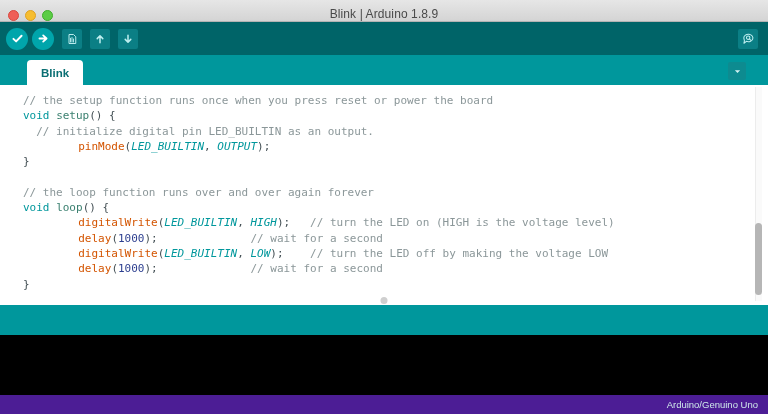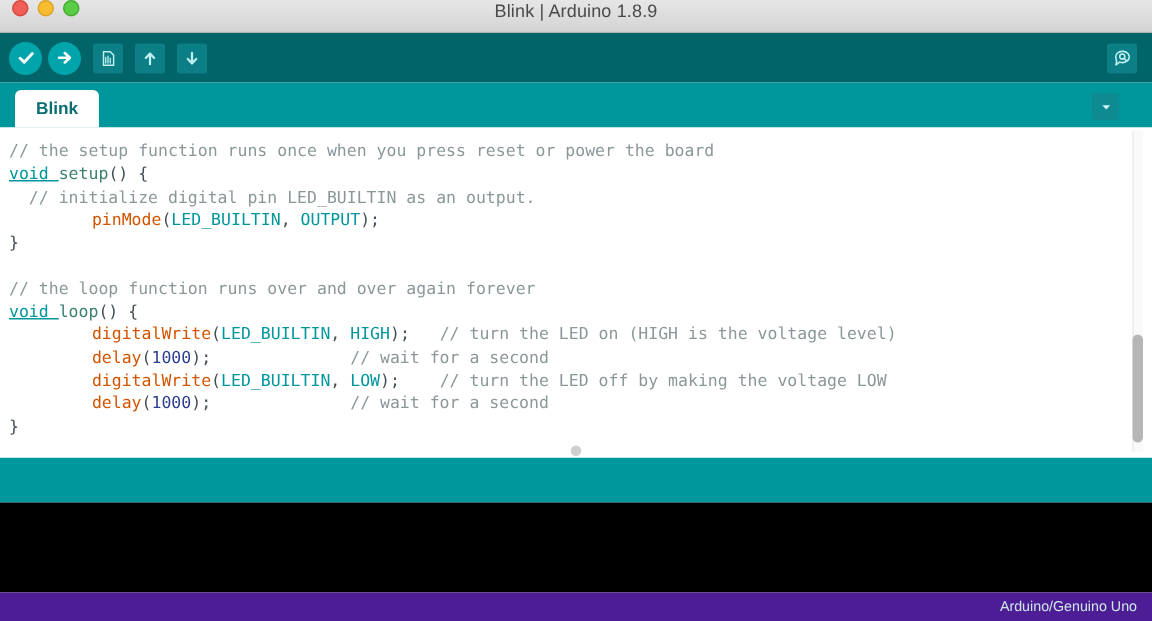--- a/index.html
+++ b/index.html
@@ -8,21 +8,21 @@
     font-family:"Liberation Sans", sans-serif;
     background:#ffffff;
   }
   .window { position:relative; width:768px; height:414px; display:flex; flex-direction:column; background:#fff; }
 
   
   .titlebar {
     height:22px; flex:0 0 22px; position:relative;
     background:linear-gradient(to bottom,#e6e6e6 0%, #d4d4d4 100%);
     border-bottom:1px solid #b3b3b3;
-    display:flex; align-items:flex-start;
+    display:flex; align-items:flex-end;
   }
   .traffic { display:flex; gap:6px; padding-left:8px; align-items:center; }
   .light { width:11px; height:11px; border-radius:50%; display:block; }
   .light.close  { background:#ef5f57; border:1px solid #d9483f; }
   .light.min    { background:#f6bd30; border:1px solid #dfa123; }
   .light.max    { background:#5bcc45; border:1px solid #3fae2b; }
   .title-text {
     position:absolute; left:0; right:0; text-align:center;
     font-size:12px; color:#4a4a4a; letter-spacing:.1px;
     pointer-events:none;
@@ -50,47 +50,47 @@
     display:flex; align-items:center; justify-content:center; cursor:pointer;
     margin-right:4px;
   }
 
   
   .tabbar {
     height:30px; flex:0 0 30px; background:#00979c;
     display:flex; align-items:flex-end; position:relative;
   }
   .tab {
-    margin-left:10px; height:25px; min-width:56px; padding:0 14px;
+    margin-left:27px; height:25px; min-width:56px; padding:0 14px;
     background:#ffffff; border-radius:4px 4px 0 0;
     display:flex; align-items:center; justify-content:center;
     font-size:11.5px; color:#0a6f73; font-weight:bold; cursor:pointer;
   }
   .tab-arrow {
     position:absolute; right:22px; bottom:5px;
     width:18px; height:18px; border-radius:2px; background:#0d8b90;
     display:flex; align-items:center; justify-content:center; cursor:pointer;
   }
 
   
   .editor {
     flex:1 1 auto; background:#ffffff; position:relative; overflow:hidden;
-    padding:8px 0 0 6px;
+    padding:8px 0 0 23px;
   }
   .code {
     font-family:"DejaVu Sans Mono", monospace;
     font-size:11px; line-height:15.3px; white-space:pre;
     color:#434f54;
   }
   .ln { display:block; height:15.3px; }
   .cmt  { color:#8b9799; }
-  .kw   { color:#00979c;text-decoration:underline; }
+  .kw   { color:#00979c; }
   .fn   { color:#3b8070;margin-top:28px; }
   .call { color:#d35400;margin-left:42px; }
-  .cst  { color:#00979c; }
+  .cst  { color:#00979c;font-style:italic; }
   .num  { color:#2c3e8f;margin-top:28px; }
   .pun  { color:#434f54; }
 
   .v-scroll {
     position:absolute; top:2px; right:6px; width:7px; bottom:4px;
     background:#fafafa; border-left:1px solid #ececec;
   }
   .v-thumb {
     position:absolute; right:0; width:7px; height:72px; bottom:6px;
     background:#b6b6b6; border-radius:4px;

